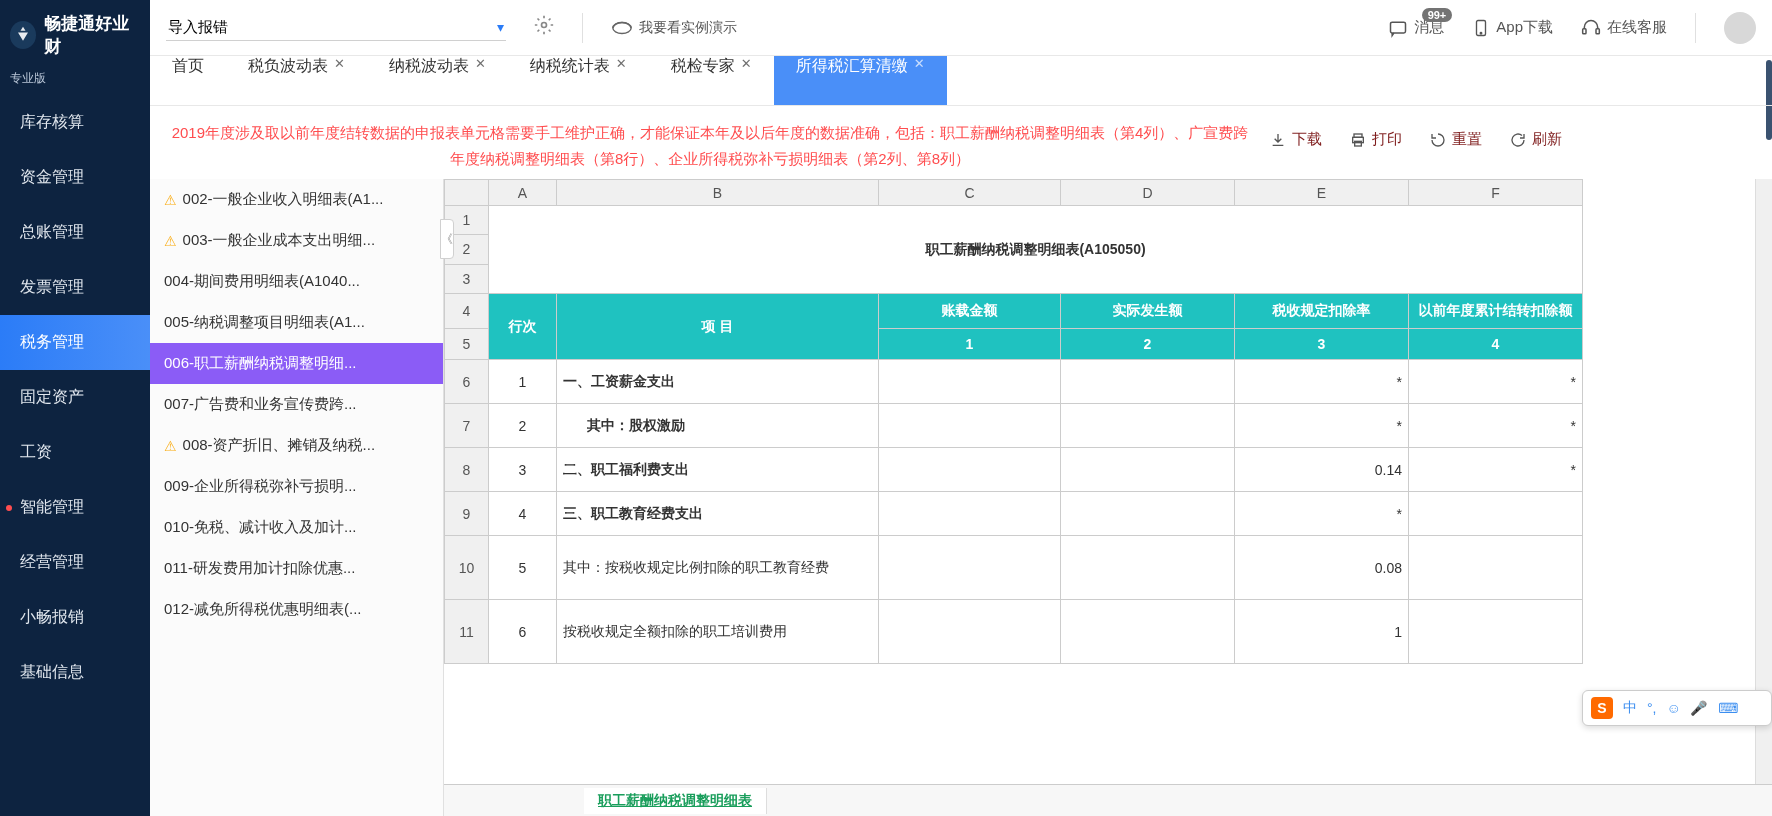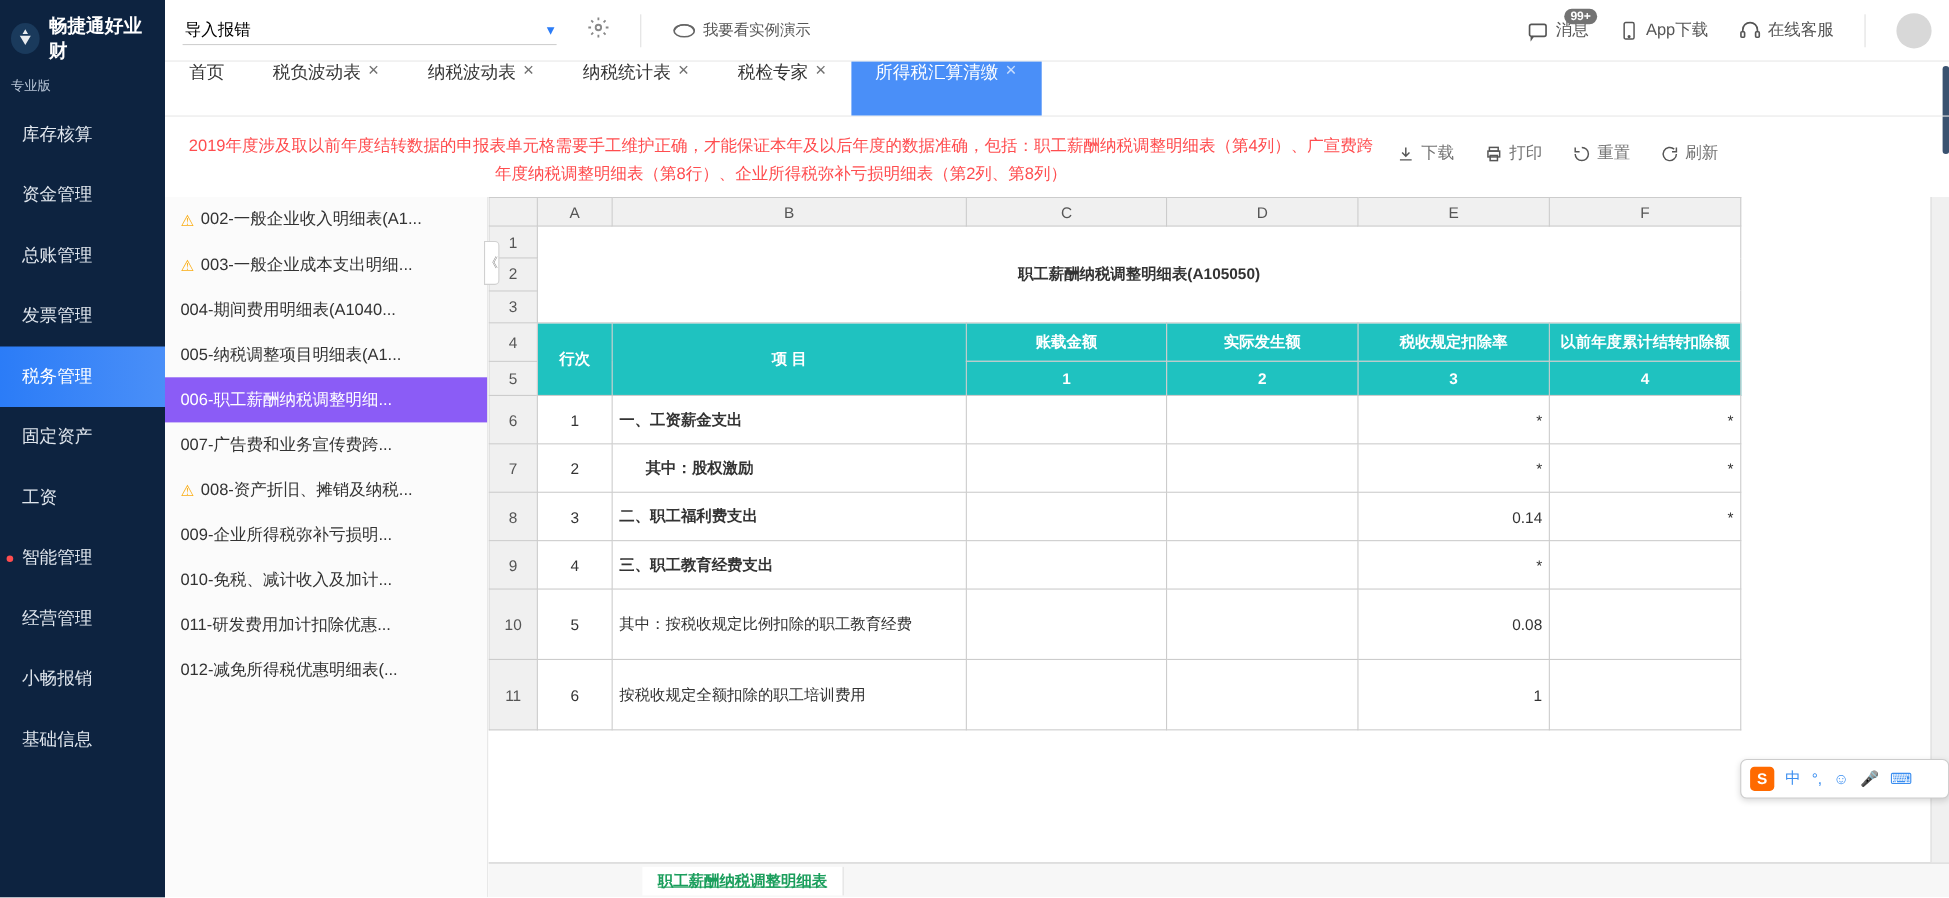--- a/index.html
+++ b/index.html
@@ -38,21 +38,21 @@
 .tabs { height: 50px; display: flex; align-items: stretch; border-bottom: 1px solid #e8e8e8; }
 .tab { display: flex; align-items: flex-start; padding: 0 22px; font-size: 16px; color: #333; cursor: pointer; gap: 6px; }
 .tab.active { background: #4a8ff8; color: #fff; }
 .tab-close { font-size: 13px; color: inherit; opacity: 0.7; }
 
 
 .content { flex: 1; display: flex; flex-direction: column; overflow: hidden; }
 .notice-row { display: flex; padding: 14px 20px 8px; gap: 20px; align-items: flex-start; text-align: center; }
 .notice { color: #ff4d4f; font-size: 15px; line-height: 1.7; flex: 1; max-width: 1080px; }
 .actions { display: flex; gap: 28px; align-items: center; padding-top: 10px; }
-.action-btn { display: flex; align-items: center; gap: 6px; color: #737373; cursor: pointer; font-size: 15px; }
+.action-btn { display: flex; align-items: center; gap: 6px; color: #7f1d1d; cursor: pointer; font-size: 15px; }
 
 .workspace { flex: 1; display: flex; overflow: hidden; position: relative; }
 .form-list { width: 294px; border-right: 1px solid #e0e0e0; overflow-y: auto; background: #fbfbfb; }
 .form-item { padding: 11px 14px; font-size: 15px; color: #333; cursor: pointer; white-space: nowrap; overflow: hidden; text-overflow: ellipsis; display: flex; align-items: center; gap: 6px; }
 .form-item.selected { background: #8b5cf6; color: #fff; }
 .warn-icon { color: #faad14; font-size: 14px; flex-shrink: 0; }
 .collapse-handle { position: absolute; left: 290px; top: 40px; width: 14px; height: 40px; background: #fff; border: 1px solid #d0d0d0; border-radius: 0 4px 4px 0; display: flex; align-items: center; justify-content: center; color: #888; cursor: pointer; font-size: 12px; z-index: 5; }
 
 
 .sheet-wrap { flex: 1; display: flex; flex-direction: column; overflow: hidden; background: #fff; }

